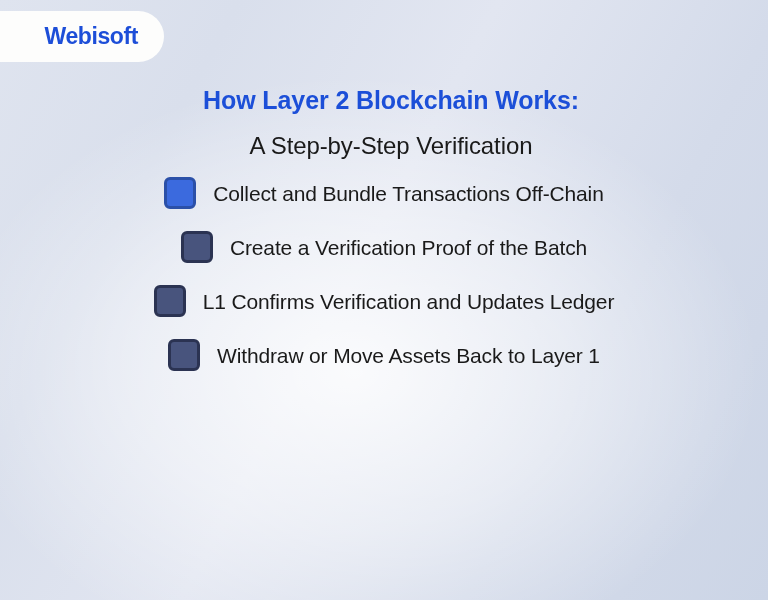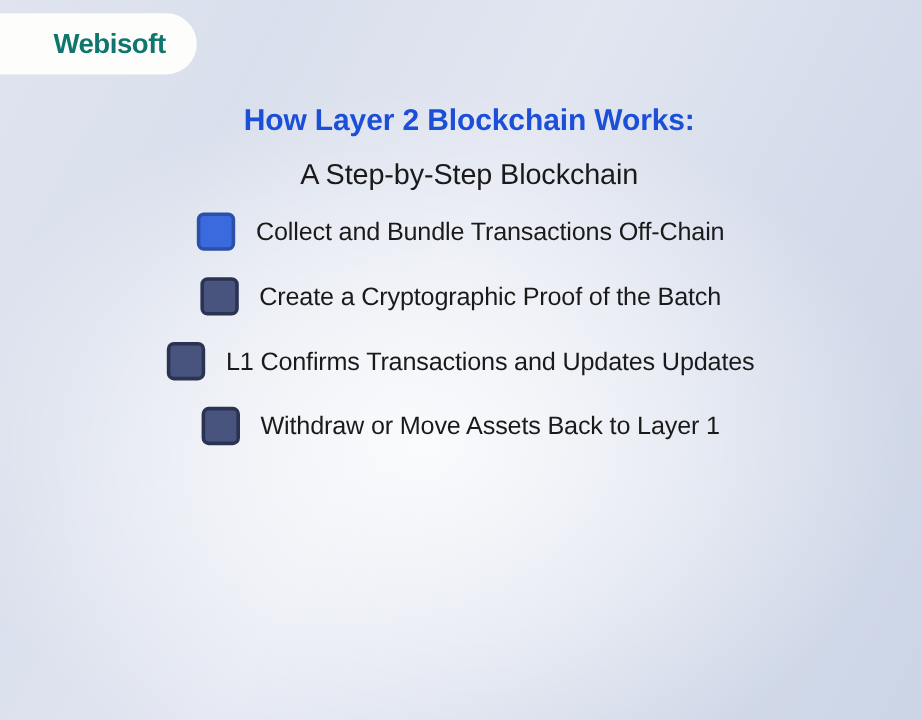--- a/index.html
+++ b/index.html
@@ -36,21 +36,21 @@
     display: flex;
     align-items: center;
     justify-content: flex-end;
     padding-right: 26px;
     box-sizing: border-box;
   }
   #logo-text {
     font-family: "Liberation Sans", sans-serif;
     font-size: 23px;
     font-weight: bold;
-    color: #0f766e;
+    color: #1d4ed8;
     letter-spacing: -0.4px;
     line-height: 1;
     margin-left: 19px;
   }
 
   
   #heading-block {
     position: absolute;
     left: 0;
     top: 70px;
@@ -119,35 +119,35 @@
 <body>
 
 <div id="canvas">
 
   <div id="logo-pill">
     <span id="logo-text">Webisoft</span>
   </div>
 
   <div id="heading-block">
     <div id="title-main">How Layer 2 Blockchain Works:</div>
-    <div id="title-sub">A Step-by-Step Blockchain</div>
+    <div id="title-sub">A Step-by-Step Verification</div>
   </div>
 
   <div id="steps-list">
       <div class="step-row">
         <span class="step-marker accent"></span>
         <span class="step-label">Collect and Bundle Transactions Off-Chain</span>
       </div>
       <div class="step-row">
         <span class="step-marker dark"></span>
-        <span class="step-label">Create a Cryptographic Proof of the Batch</span>
+        <span class="step-label">Create a Verification Proof of the Batch</span>
       </div>
       <div class="step-row">
         <span class="step-marker dark"></span>
-        <span class="step-label">L1 Confirms Transactions and Updates Updates</span>
+        <span class="step-label">L1 Confirms Verification and Updates Ledger</span>
       </div>
       <div class="step-row">
         <span class="step-marker dark"></span>
         <span class="step-label">Withdraw or Move Assets Back to Layer 1</span>
       </div>
     </div>
 
 </div>
 
 </body></html>

